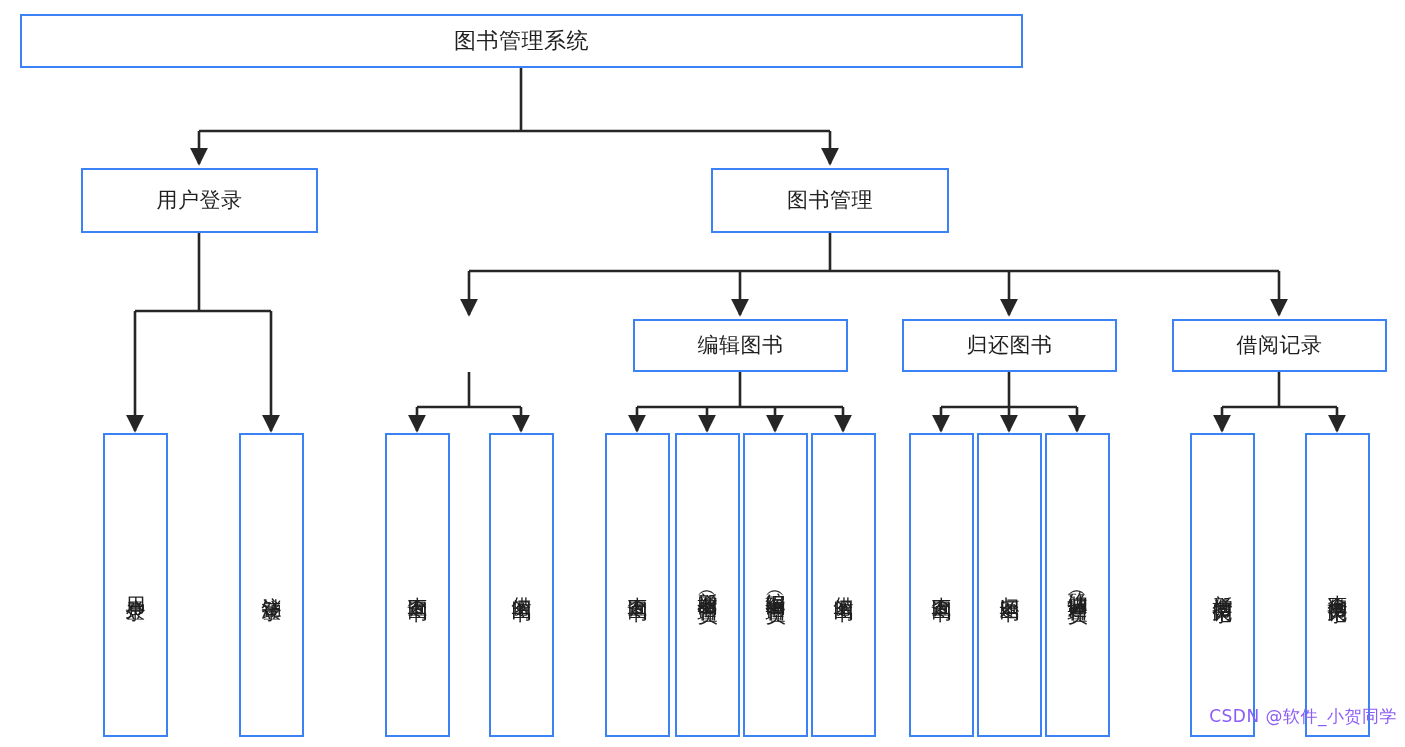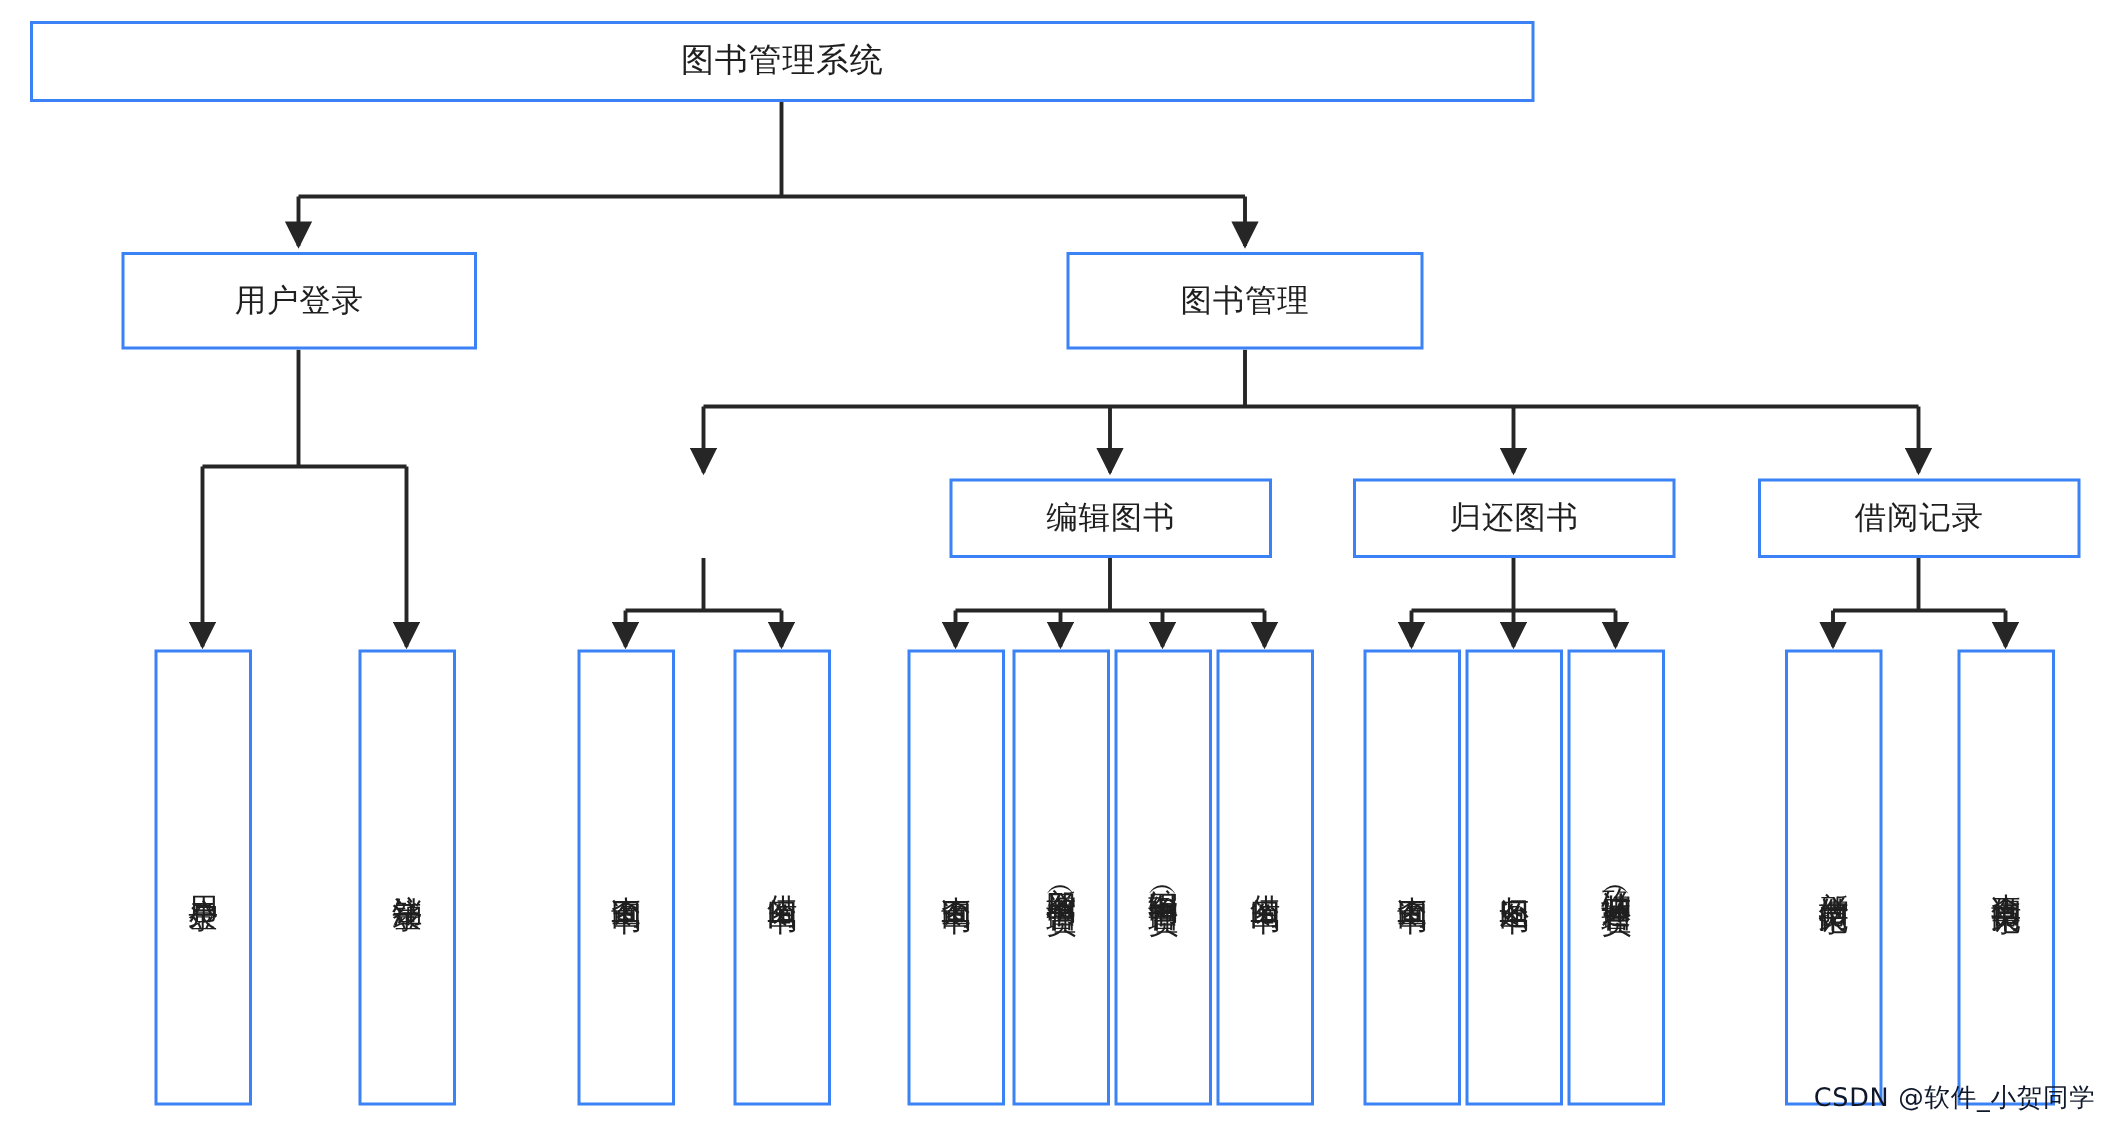--- a/index.html
+++ b/index.html
@@ -53,23 +53,23 @@
   .node-label{
     display:block;
     white-space:nowrap;
   }
   .node.vertical .node-label{
     white-space:normal;
   }
   #watermark{
     position:absolute;
     right:8px;
-    bottom:4px;
+    bottom:19px;
     font-size:17px;
-    color:#0f172a;
+    color:#8b5cf6;
     letter-spacing:0.5px;
     user-select:none;
     white-space:nowrap;
   }
 </style>
 </head>
 <body>
 
 <div id="diagram-root">
 

